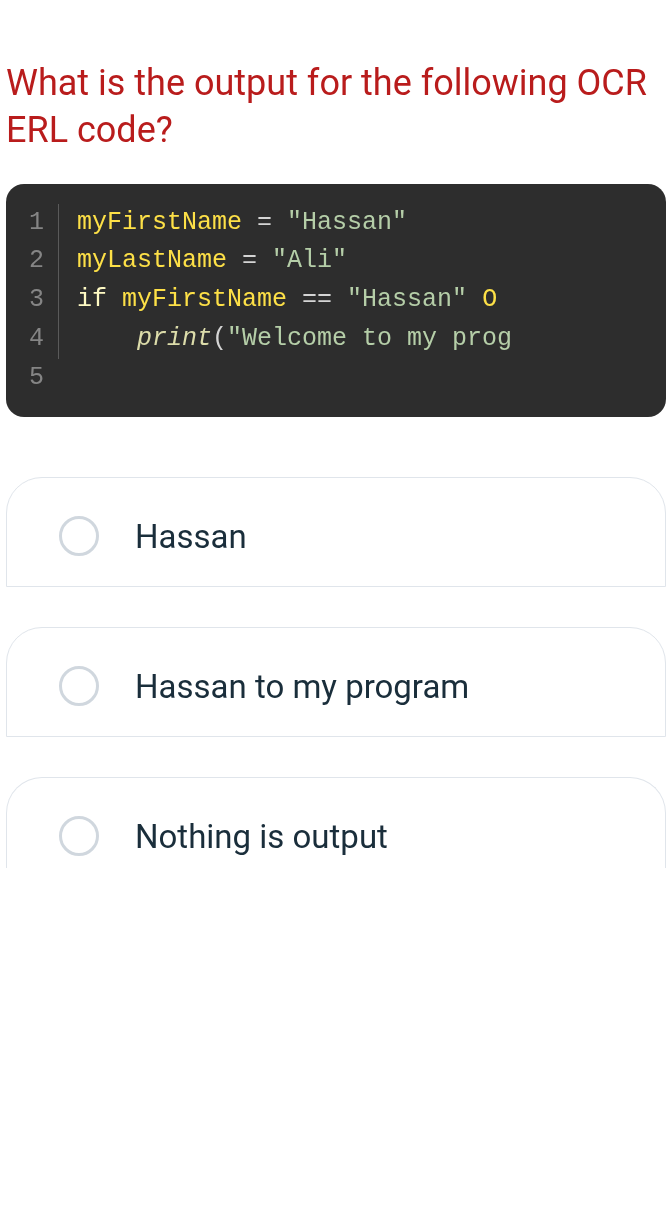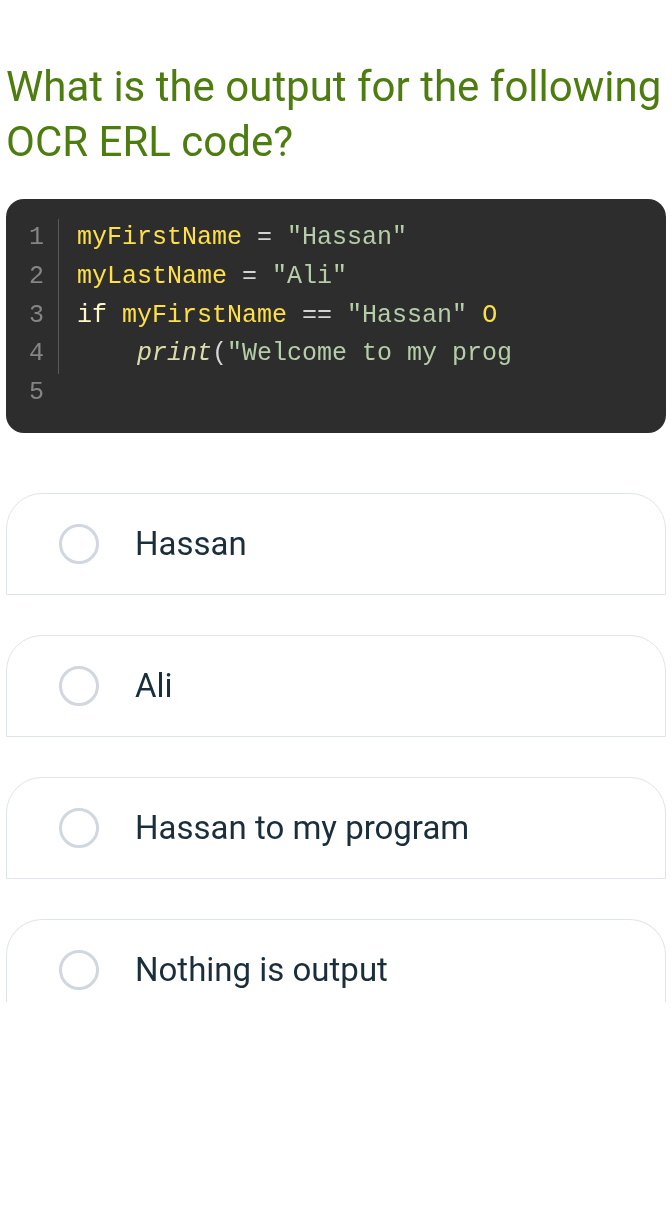--- a/index.html
+++ b/index.html
@@ -7,23 +7,23 @@
       padding: 0;
       box-sizing: border-box;
     }
     body {
       font-family: -apple-system, BlinkMacSystemFont, "Segoe UI", Roboto, sans-serif;
       background: #fff;
       width: 672px;
       padding: 0;
     }
     .question-title {
-      font-size: 42px;
+      font-size: 36px;
       font-weight: 400;
-      color: #4d7c0f;
+      color: #b91c1c;
       line-height: 1.3;
       padding: 60px 6px 30px 6px;
     }
     .code-block {
       background: #2d2d2d;
       border-radius: 18px;
       margin: 0 6px 60px 6px;
       padding: 20px 0;
       overflow: hidden;
       font-family: "SF Mono", Monaco, Consolas, "Courier New", monospace;
@@ -61,21 +61,21 @@
       display: flex;
       align-items: center;
       background: #fff;
       border: 1px solid #e0e5eb;
       border-radius: 28px 28px 0 0;
       border-top-left-radius: 36px;
       border-top-right-radius: 36px;
       border-bottom-left-radius: 0;
       border-bottom-right-radius: 0;
       margin: 0 6px 40px 6px;
-      padding: 30px 26px 30px 52px;
+      padding: 38px 26px 30px 52px;
       cursor: pointer;
     }
     .option:last-child {
       margin-bottom: 0;
       border-bottom: none;
       padding-bottom: 12px;
     }
     .radio {
       width: 40px;
       height: 40px;
@@ -117,23 +117,19 @@
   </div>
 </div>
 
 <div class="options">
   <div class="option">
     <span class="radio"></span>
     <span class="option-label">Hassan</span>
   </div>
   <div class="option">
     <span class="radio"></span>
-    <span class="option-label">Ali</span>
-  </div>
-  <div class="option">
-    <span class="radio"></span>
     <span class="option-label">Hassan to my program</span>
   </div>
   <div class="option">
     <span class="radio"></span>
     <span class="option-label">Nothing is output</span>
   </div>
 </div>
 
 </body></html>

